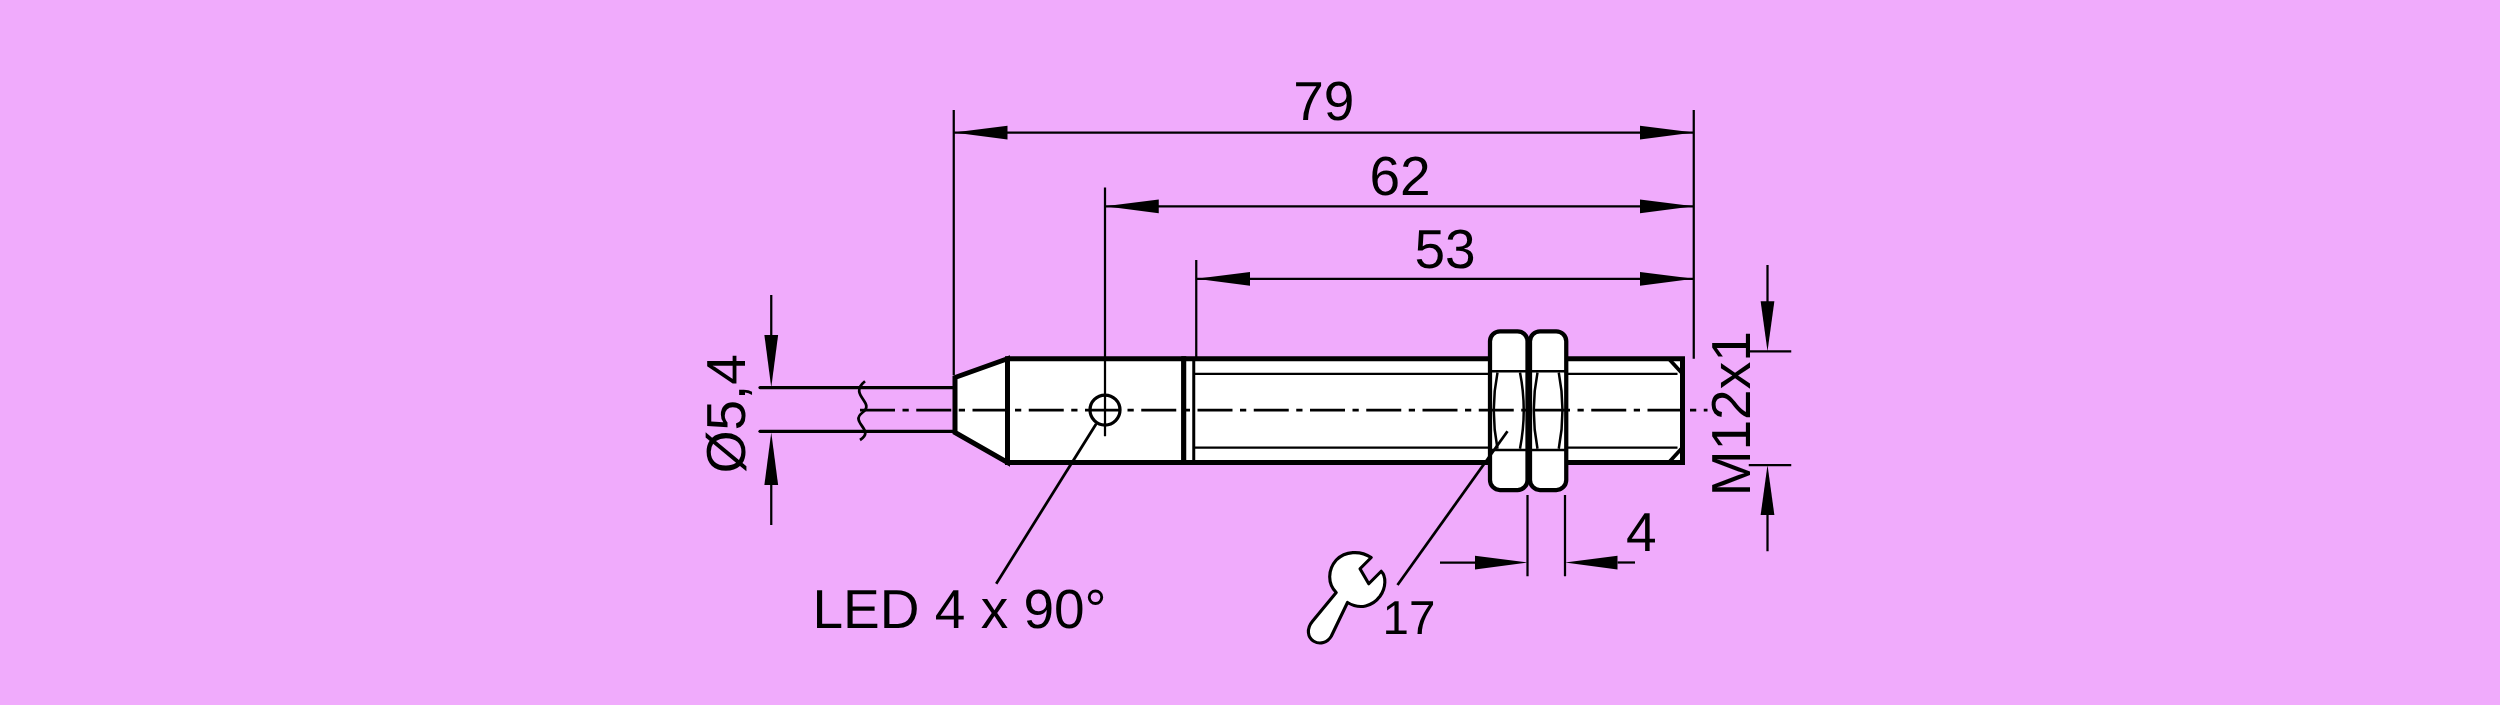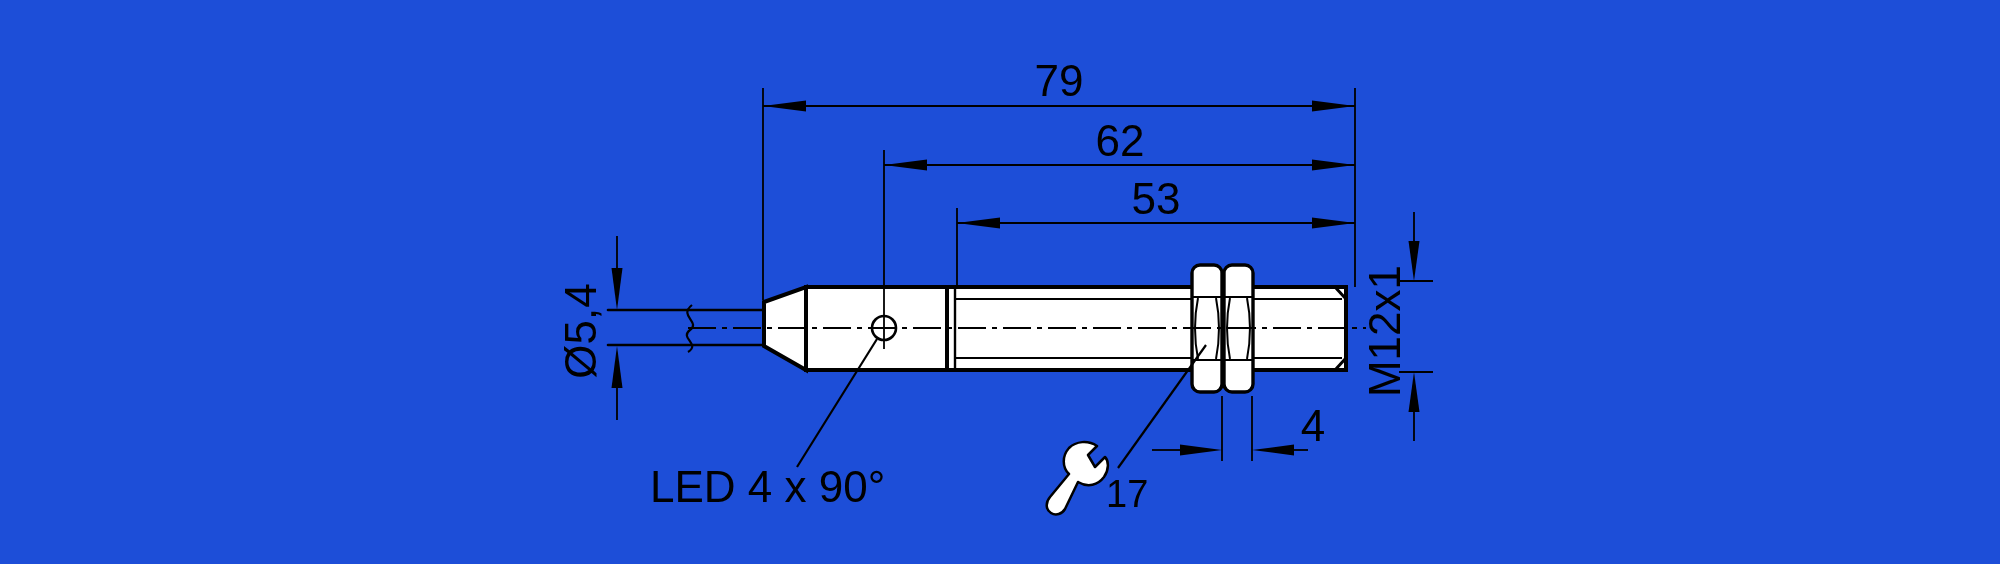--- a/index.html
+++ b/index.html
@@ -1,16 +1,16 @@
 <!DOCTYPE html>
 <html><head>
 <meta charset="utf-8">
 <style>
   html,body{margin:0;padding:0;background:#ffffff;}
-  .stage{position:relative;width:2000px;height:564px;background:#1d4ed8;overflow:hidden;
+  .stage{position:relative;width:2000px;height:564px;background:#f0abfc;overflow:hidden;
          font-family:"Liberation Sans", sans-serif;}
   svg text{font-family:"Liberation Sans", sans-serif;fill:#000;}
   .dim-txt{font-size:44px;}
   .dim-txt-sm{font-size:38px;}
 </style>
 </head>
 <body>
 
 <div class="stage">
 <svg width="2000" height="564" viewBox="0 0 2000 564">

